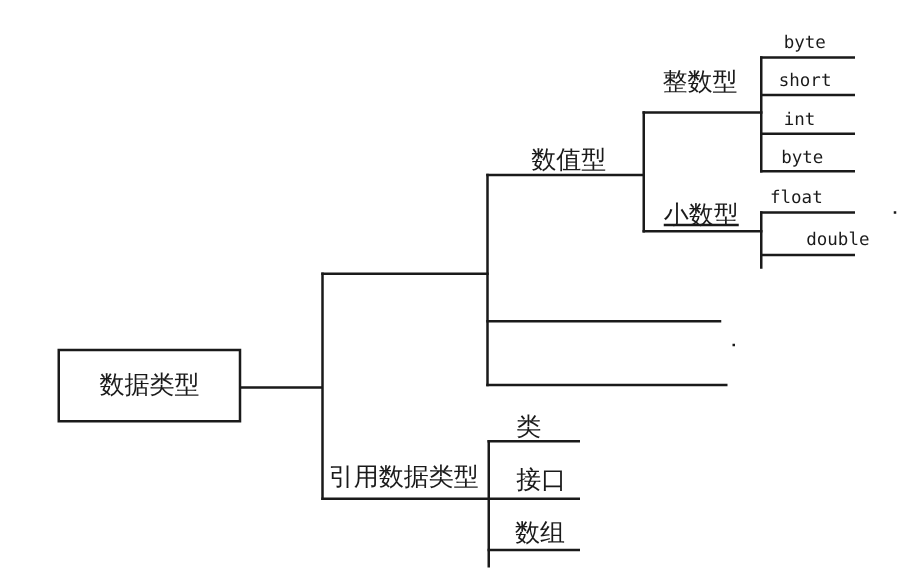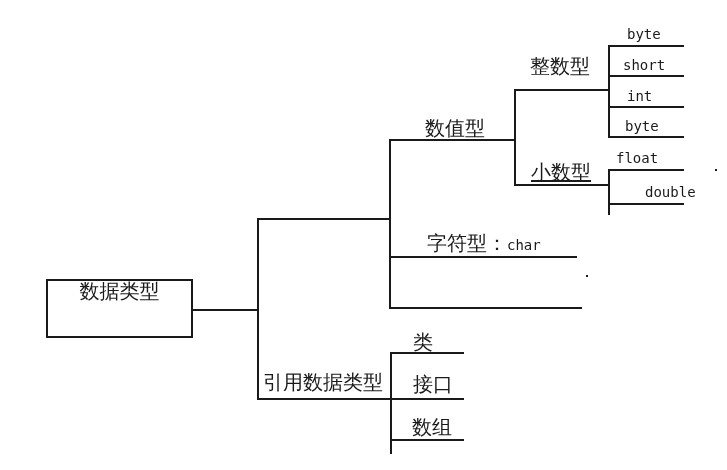--- a/index.html
+++ b/index.html
@@ -27,20 +27,21 @@
   }
   .node-box {
     position: absolute;
     left: 46px;
     top: 279px;
     width: 147px;
     height: 59px;
     box-sizing: border-box;
     border: 2px solid #1a1a1a;
     display: flex;
+    align-items: center;
     justify-content: center;
   }
   .zh {
     position: absolute;
     font-family: "Liberation Serif", serif;
     font-size: 20px;
     line-height: 21px;
     color: #1a1a1a;
     letter-spacing: 0px;
     white-space: nowrap;
@@ -103,21 +104,20 @@
   <div class="zh" style="left:531px; top:162px;text-decoration:underline;">小数型</div>
   <div class="hline" style="left:514px; top:184px; width:96px;"></div>
   <div class="vline" style="left:608px; top:169px; height:46px;"></div>
 
   <div class="code codelbl" style="left:616px; top:149px;">float</div>
   <div class="hline" style="left:608px; top:169px; width:76px;"></div>
 
   <div class="code codelbl" style="left:625px; top:183px;margin-left:20px;">double</div>
   <div class="hline" style="left:608px; top:203px; width:76px;"></div>
 
-  <div class="zh" style="left:427px; top:233px;"><span>字符型：</span><span class="code">char</span></div>
   <div class="hline" style="left:389px; top:256px; width:188px;"></div>
 
   <div class="hline" style="left:389px; top:307px; width:193px;"></div>
 
   <div class="zh" style="left:263px; top:372px;">引用数据类型</div>
   <div class="hline" style="left:257px; top:398px; width:207px;"></div>
   <div class="vline" style="left:390px; top:352px; height:102px;"></div>
 
   <div class="zh" style="left:413px; top:332px;">类</div>
   <div class="hline" style="left:390px; top:352px; width:74px;"></div>

